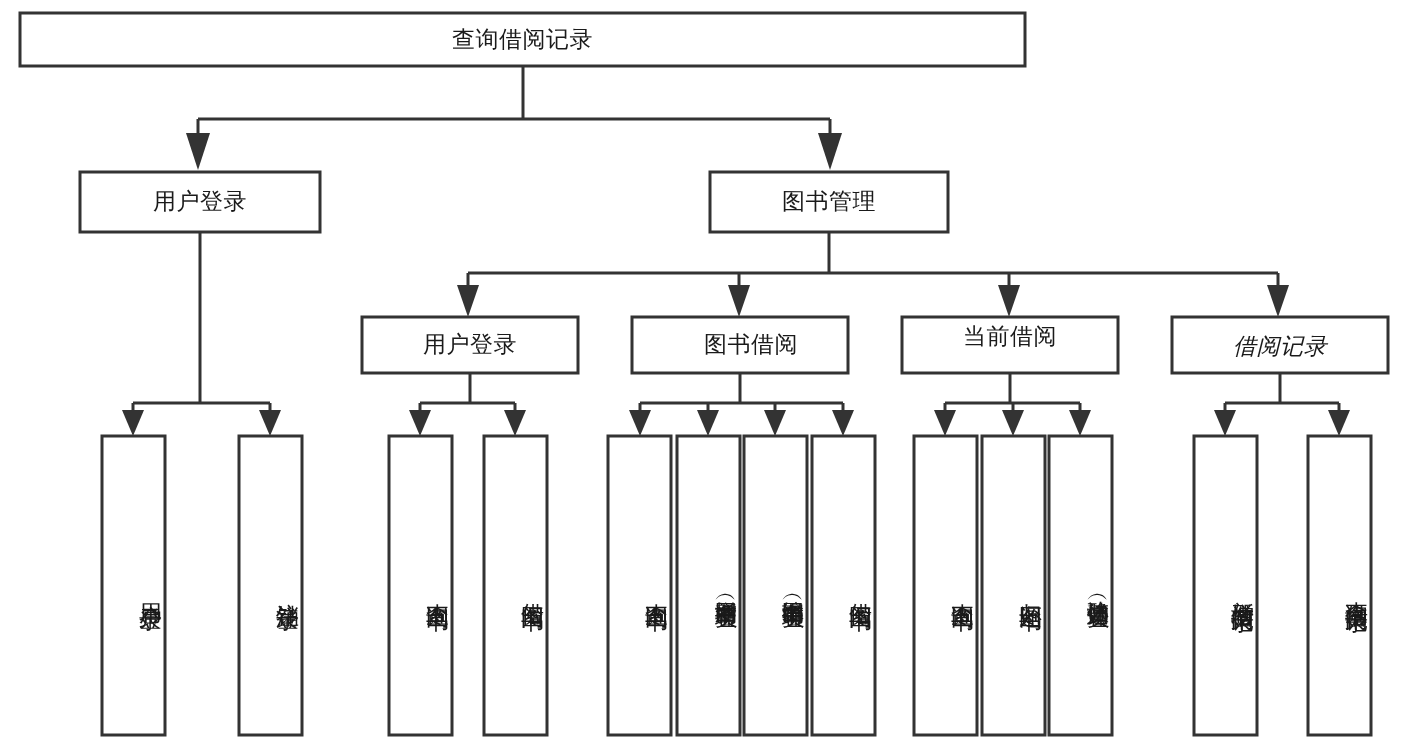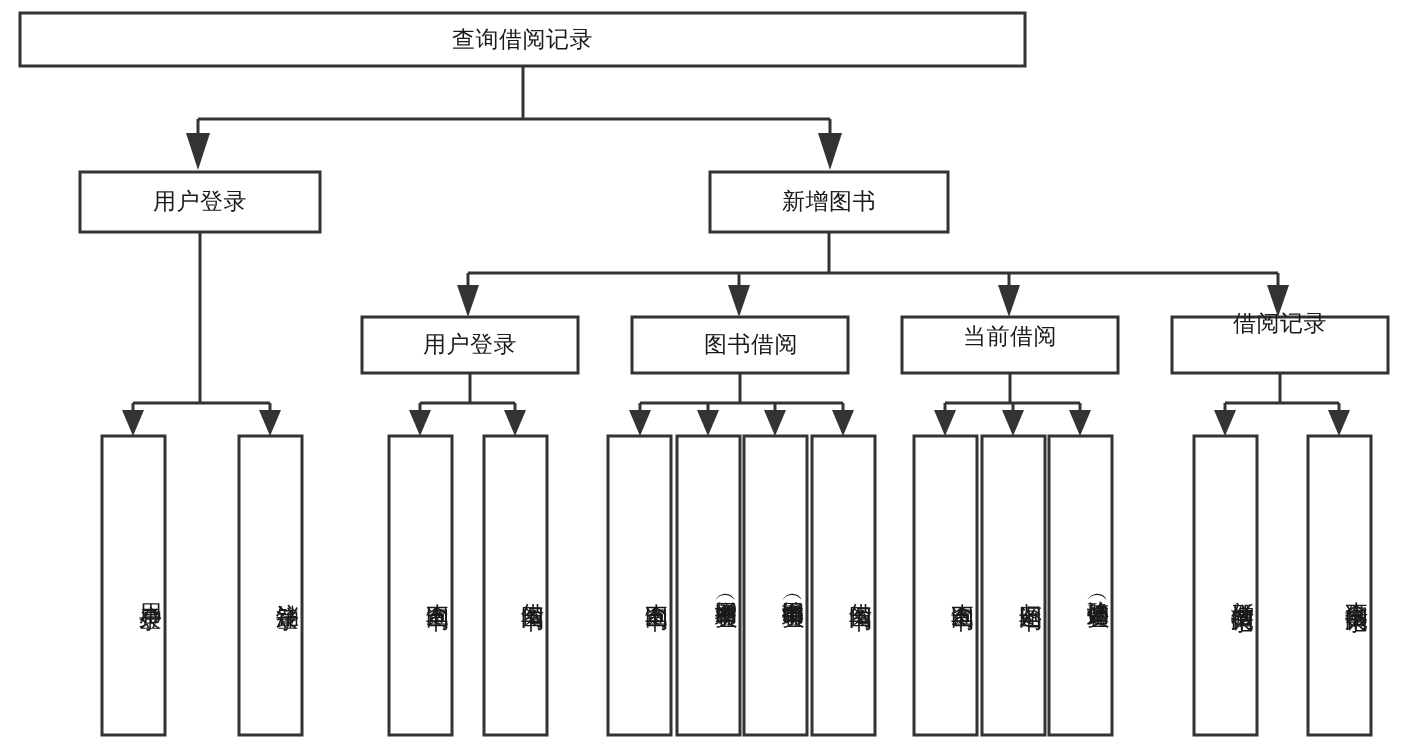--- a/index.html
+++ b/index.html
@@ -172,26 +172,26 @@
     <rect class="node-box" x="1049" y="436" width="63" height="299"></rect>
 
     <rect class="node-box" x="1194" y="436" width="63" height="299"></rect>
     <rect class="node-box" x="1308" y="436" width="63" height="299"></rect>
 
   </svg>
 
   <div class="node-label horizontal" style="left:20px; top:13px; width:1005px; height:53px;">查询借阅记录</div>
 
   <div class="node-label horizontal" style="left:80px; top:172px; width:240px; height:60px;">用户登录</div>
-  <div class="node-label horizontal" style="left:710px; top:172px; width:238px; height:60px;">新增图书</div>
+  <div class="node-label horizontal" style="left:710px; top:172px; width:238px; height:60px;">图书管理</div>
 
   <div class="node-label horizontal" style="left:362px; top:317px; width:216px; height:56px;">用户登录</div>
   <div class="node-label horizontal" style="left:632px; top:317px; width:216px; height:56px;padding-left:22px;">图书借阅</div>
   <div class="node-label horizontal" style="left:902px; top:317px; width:216px; height:40px;">当前借阅</div>
-  <div class="node-label horizontal" style="left:1172px; top:304px; width:216px; height:40px;">借阅记录</div>
+  <div class="node-label horizontal" style="left:1172px; top:327px; width:216px; height:40px;font-style:italic;">借阅记录</div>
 
   <div class="node-label vertical" style="left:102px; top:436px; width:63px; height:299px;">用户登录</div>
   <div class="node-label vertical" style="left:239px; top:436px; width:63px; height:299px;">注销登录</div>
 
   <div class="node-label vertical" style="left:389px; top:436px; width:63px; height:299px;">查询图书</div>
   <div class="node-label vertical" style="left:484px; top:436px; width:63px; height:299px;">借阅图书</div>
 
   <div class="node-label vertical" style="left:608px; top:436px; width:63px; height:299px;">查询图书</div>
   <div class="node-label vertical tall-text" style="left:677px; top:436px; width:63px; height:299px;">新增图书（管理员）</div>
   <div class="node-label vertical tall-text" style="left:744px; top:436px; width:63px; height:299px;">编辑图书（管理员）</div>

